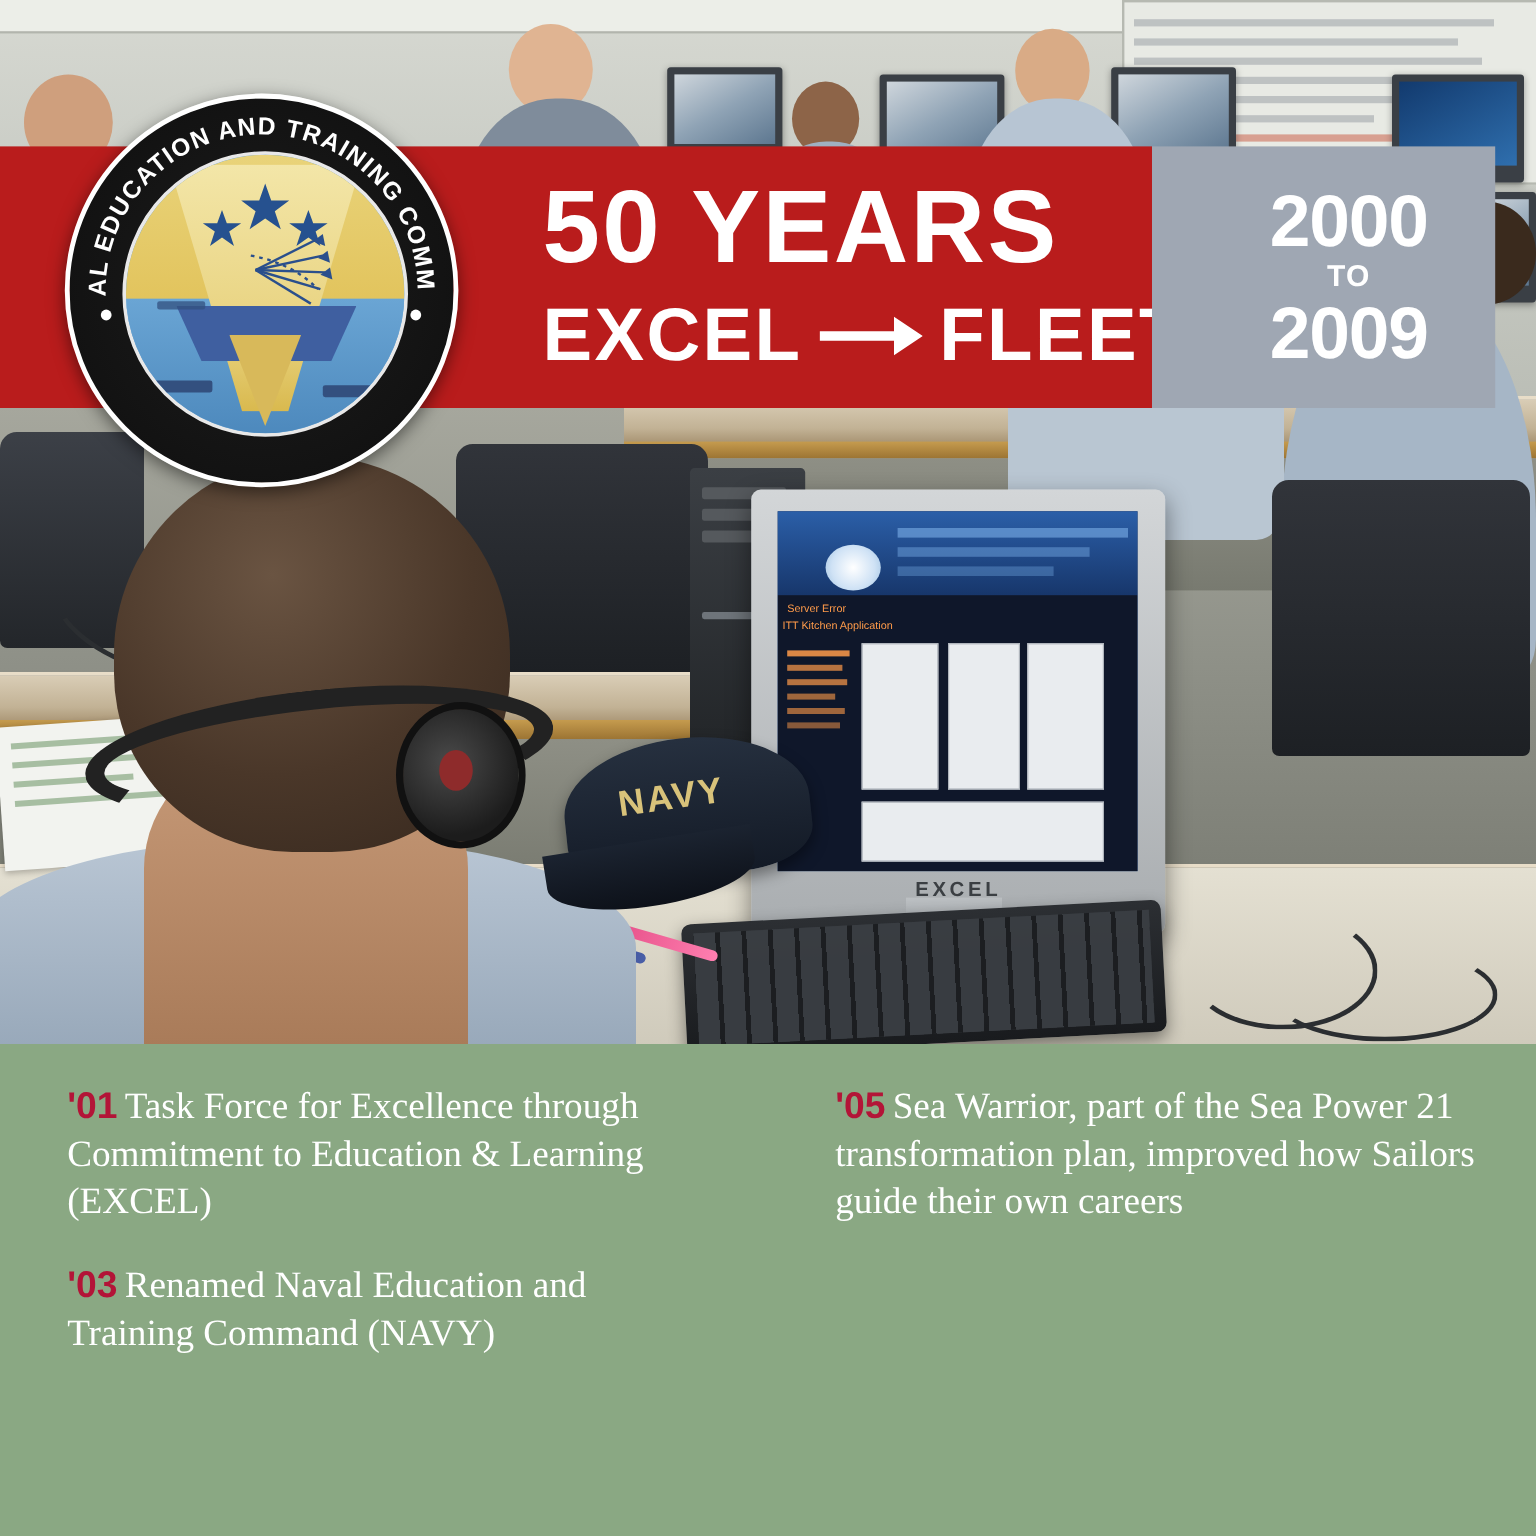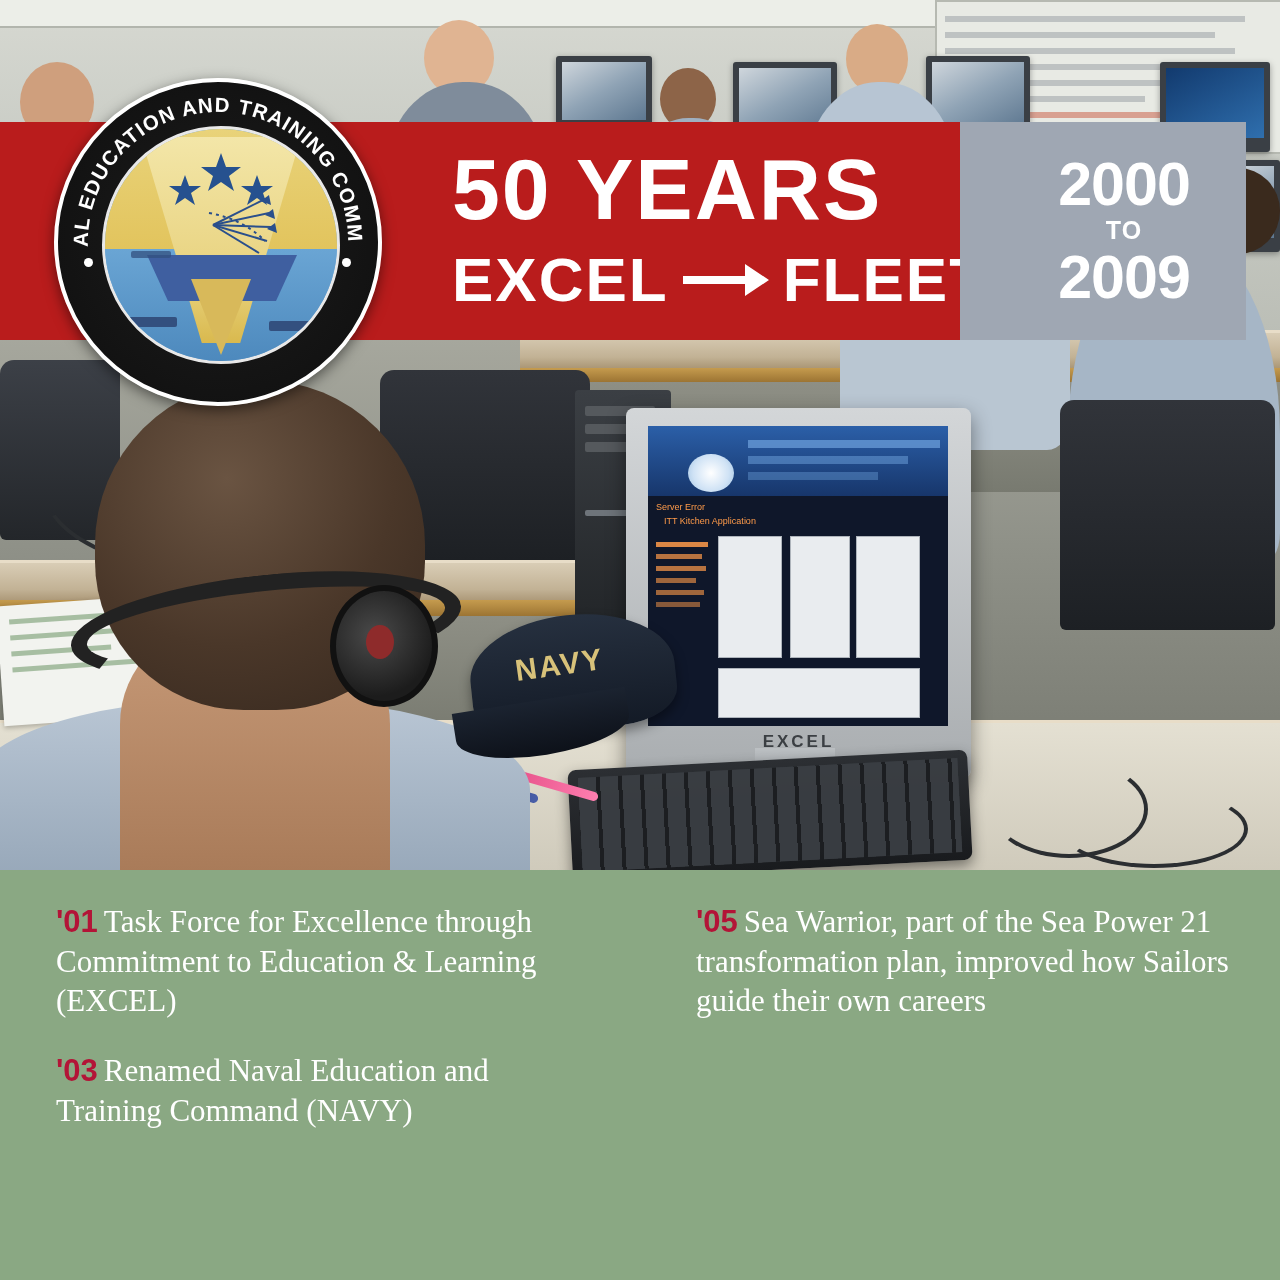--- a/index.html
+++ b/index.html
@@ -419,21 +419,21 @@
     <div class="dell">
       <div class="dell-screen">
         <div class="dellapp-top">
           <div class="dell-logo"></div>
           <div style="position:absolute;left:100px;top:14px;right:8px;height:8px;background:#6fa3dd;opacity:.7;"></div>
           <div style="position:absolute;left:100px;top:30px;right:40px;height:8px;background:#6fa3dd;opacity:.5;"></div>
           <div style="position:absolute;left:100px;top:46px;right:70px;height:8px;background:#6fa3dd;opacity:.4;"></div>
         </div>
         <div class="dellapp-panel">
           <div class="dell-txt" style="left:8px;top:6px;">Server Error</div>
-          <div class="dell-txt" style="left:16px;top:20px;text-align:center;">ITT Kitchen Application</div>
+          <div class="dell-txt" style="left:4px;top:20px;text-align:center;">ITT Kitchen Application</div>
           <div style="position:absolute;left:8px;top:46px;width:54px;height:120px;">
             <div style="position:absolute;left:0;top:0;width:52px;height:5px;background:#ff9b4a;opacity:.85;"></div>
             <div style="position:absolute;left:0;top:12px;width:46px;height:5px;background:#ff9b4a;opacity:.7;"></div>
             <div style="position:absolute;left:0;top:24px;width:50px;height:5px;background:#ff9b4a;opacity:.7;"></div>
             <div style="position:absolute;left:0;top:36px;width:40px;height:5px;background:#ff9b4a;opacity:.6;"></div>
             <div style="position:absolute;left:0;top:48px;width:48px;height:5px;background:#ff9b4a;opacity:.6;"></div>
             <div style="position:absolute;left:0;top:60px;width:44px;height:5px;background:#ff9b4a;opacity:.5;"></div>
           </div>
           <div class="dell-doc" style="left:70px;top:40px;width:62px;height:120px;"></div>
           <div class="dell-doc" style="left:142px;top:40px;width:58px;height:120px;"></div>

